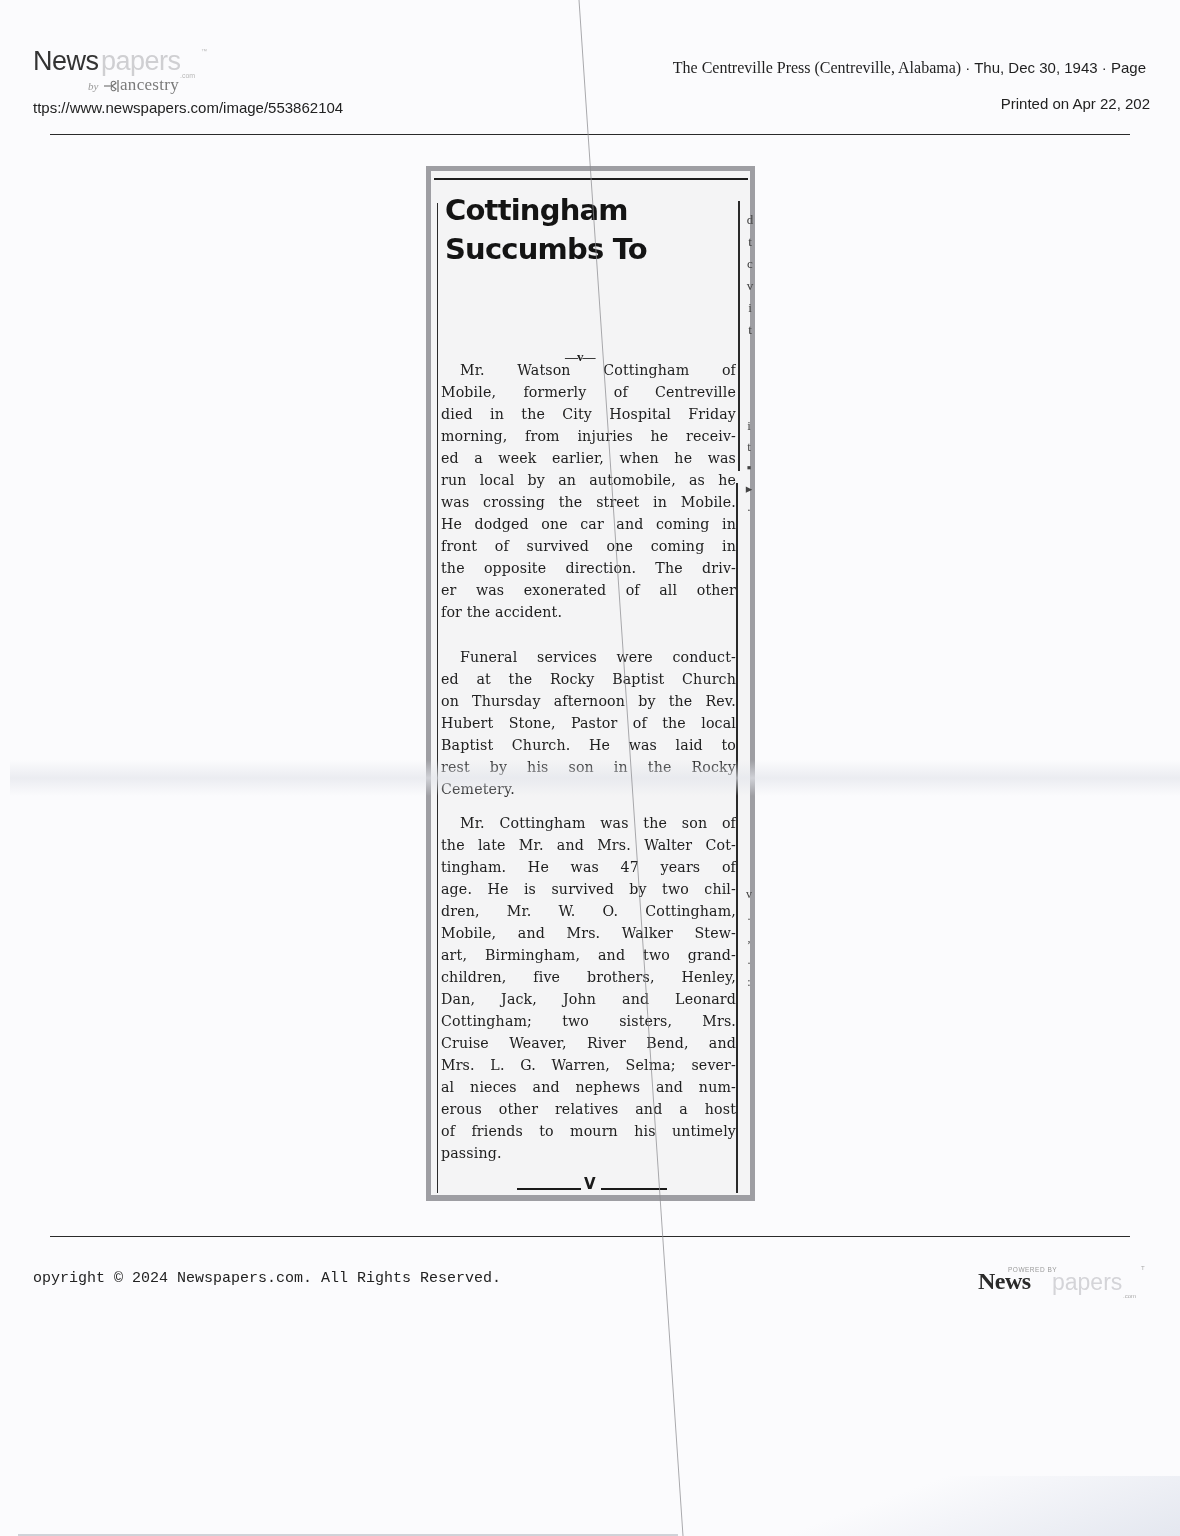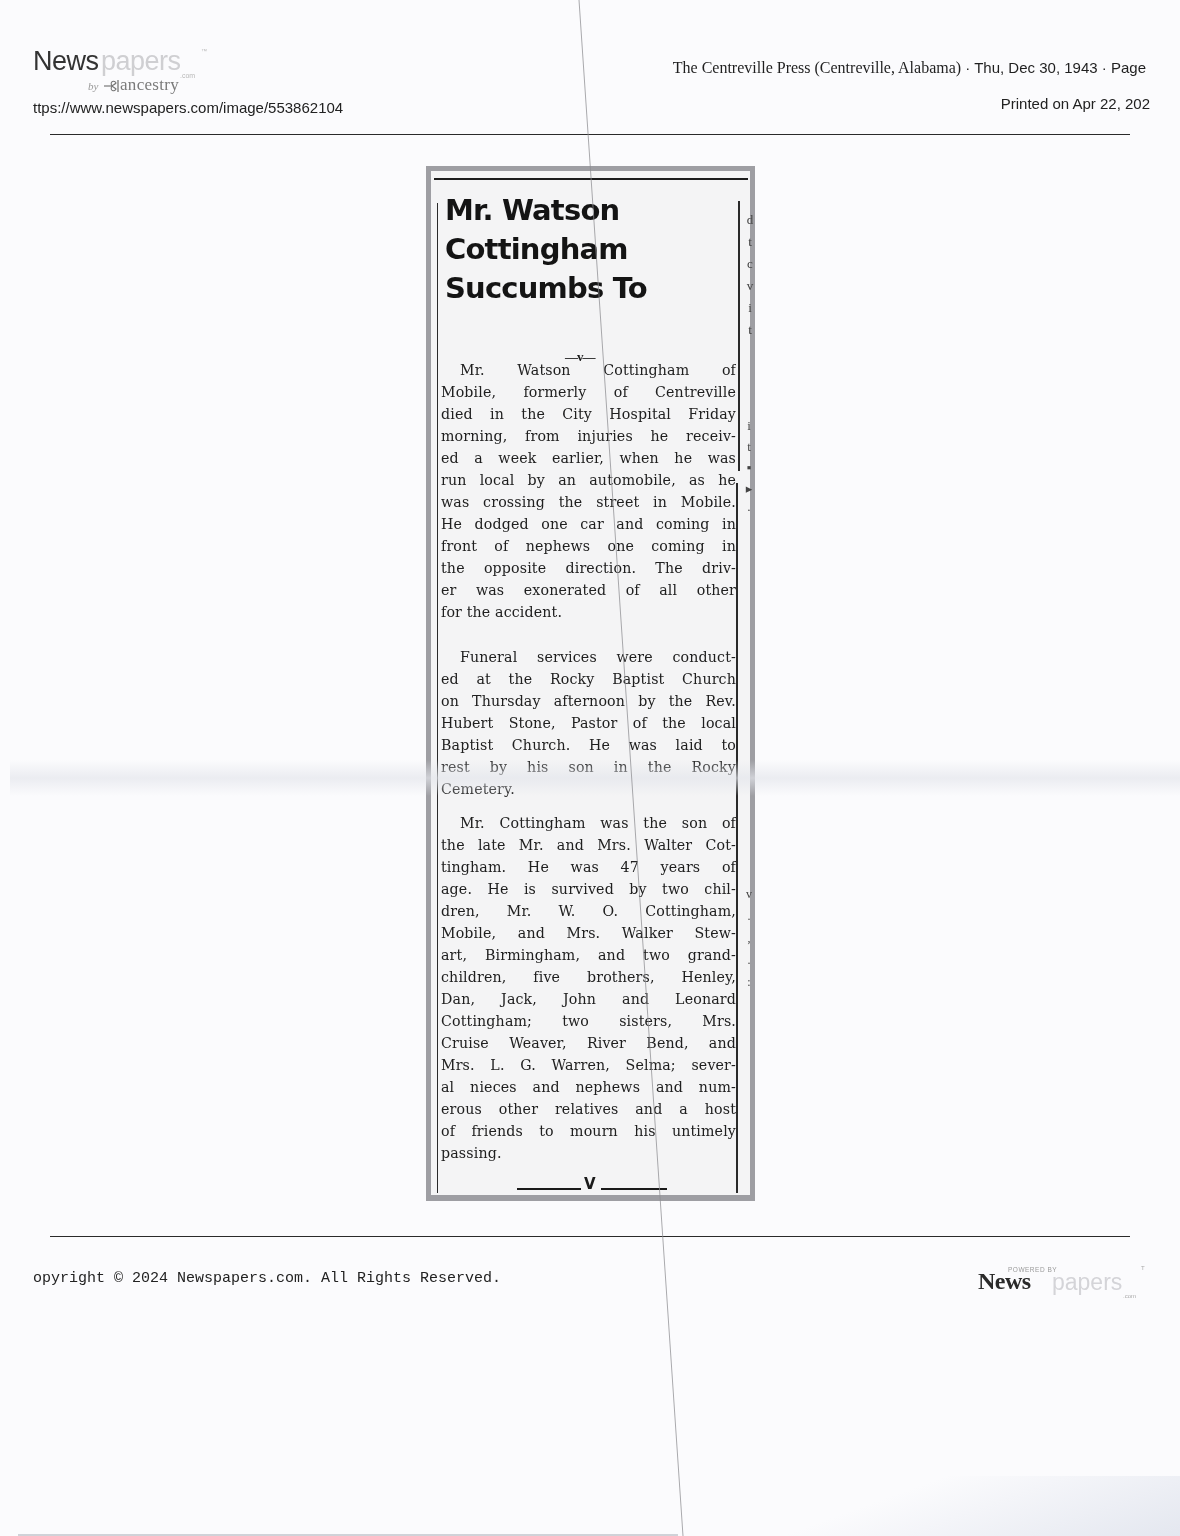--- a/index.html
+++ b/index.html
@@ -428,37 +428,36 @@
     </div>
     <div class="adj-glyphs-low">
       <div>v</div>
       <div>.</div>
       <div>,</div>
       <div>.</div>
       <div>:</div>
     </div>
 
     <div class="headline">
-      <div>Mr. Watson</div>
       <div>Cottingham</div>
       <div>Succumbs To</div>
     </div>
 
     <div class="dinkus-top">—v—</div>
 
     <div class="body-text para-1">
       <span class="ln indent">Mr. Watson Cottingham of</span>
       <span class="ln">Mobile, formerly of Centreville</span>
       <span class="ln">died in the City Hospital Friday</span>
       <span class="ln">morning, from injuries he receiv-</span>
       <span class="ln">ed a week earlier, when he was</span>
       <span class="ln">run local by an automobile, as he</span>
       <span class="ln">was crossing the street in Mobile.</span>
       <span class="ln">He dodged one car and coming in</span>
-      <span class="ln">front of nephews one coming in</span>
+      <span class="ln">front of survived one coming in</span>
       <span class="ln">the opposite direction. The driv-</span>
       <span class="ln">er was exonerated of all other</span>
       <span class="ln last">for the accident.</span>
     </div>
 
     <div class="body-text para-2">
       <span class="ln indent">Funeral services were conduct-</span>
       <span class="ln">ed at the Rocky Baptist Church</span>
       <span class="ln">on Thursday afternoon by the Rev.</span>
       <span class="ln">Hubert Stone, Pastor of the local</span>

